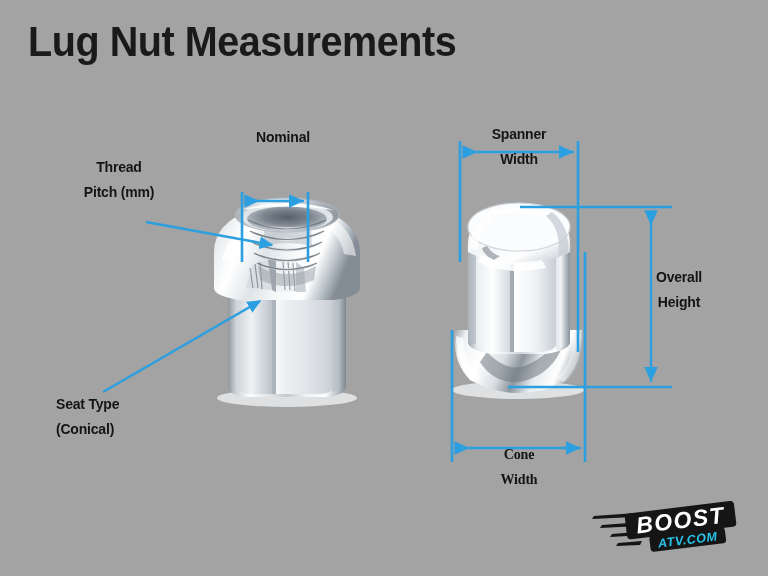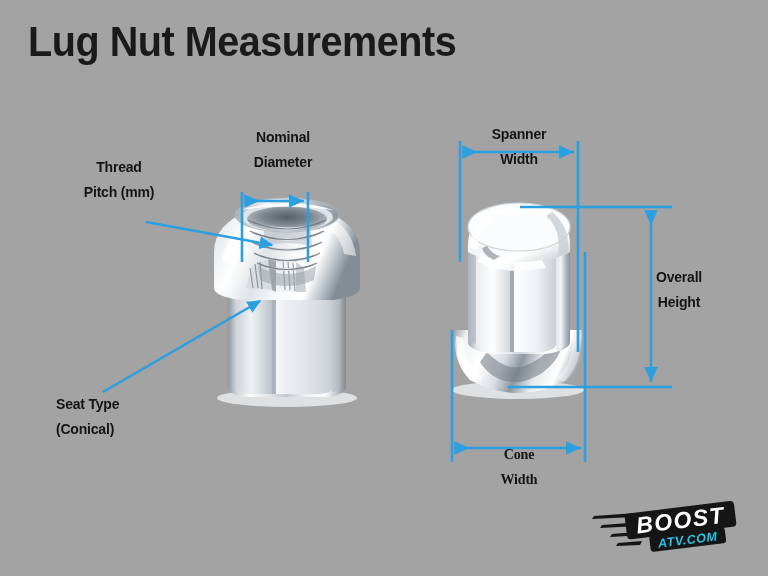--- a/index.html
+++ b/index.html
@@ -340,21 +340,20 @@
     </g>
   </svg>
 
   <div class="lbl center" id="label-thread-pitch">
     <span>Thread</span>
     <span class="l2">Pitch (mm)</span>
   </div>
 
   <div class="lbl center" id="label-nominal-diameter">
     <span>Nominal</span>
-    <span class="l2">Diameter</span>
   </div>
 
   <div class="lbl" id="label-seat-type">
     <span>Seat Type</span>
     <span class="l2">(Conical)</span>
   </div>
 
   <div class="lbl center" id="label-spanner-width">
     <span>Spanner</span>
     <span class="l2">Width</span>

